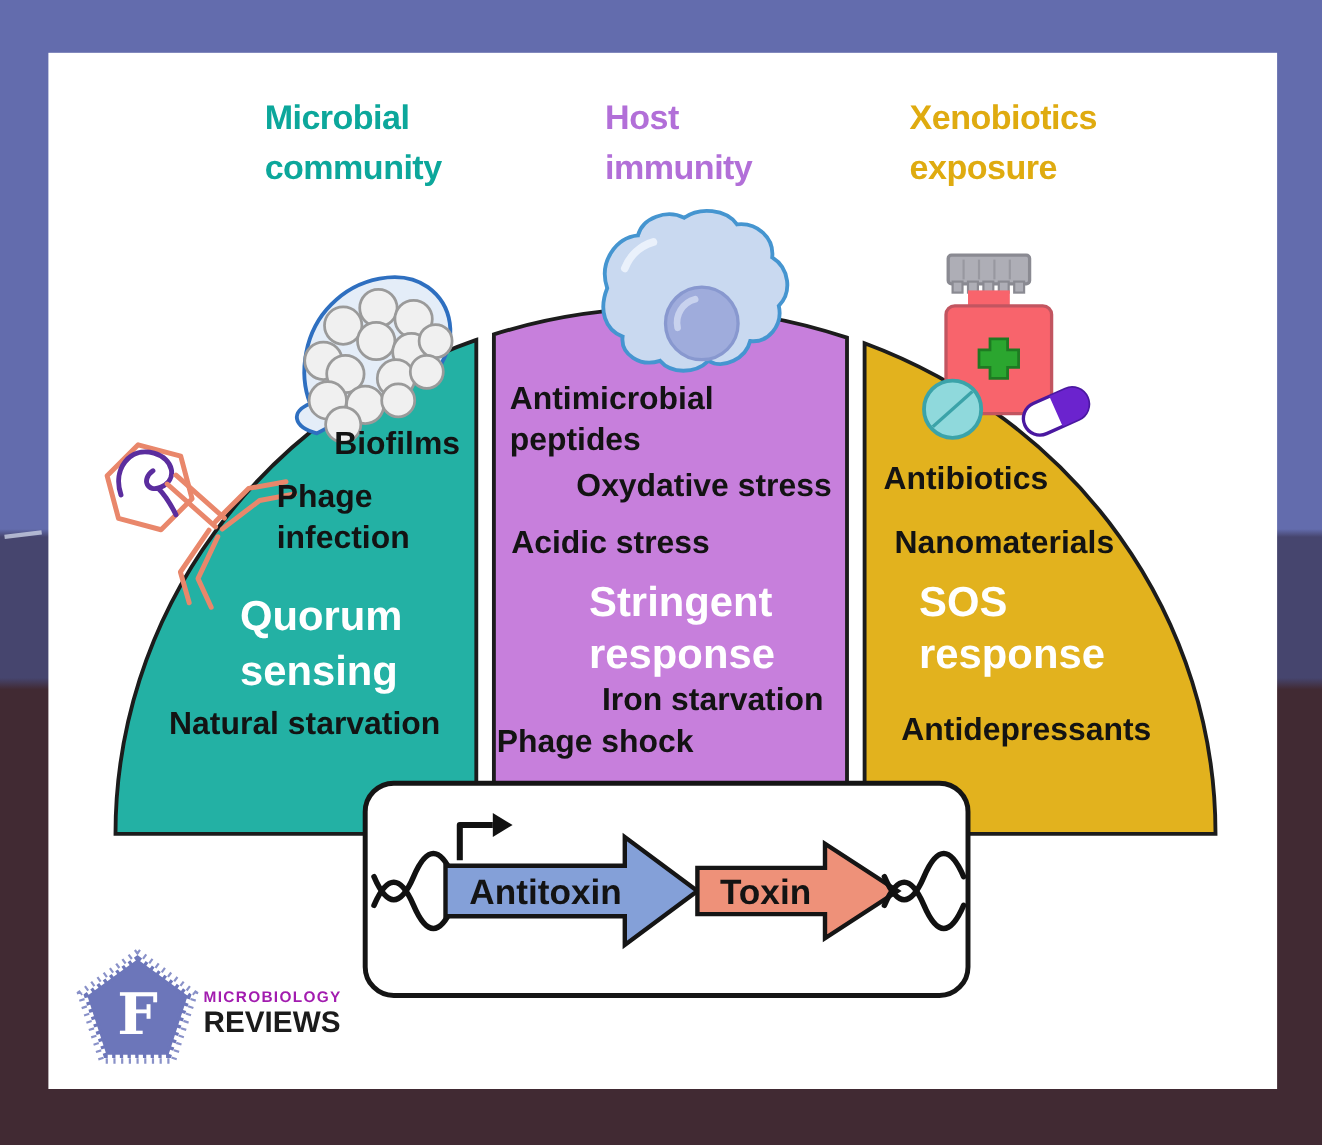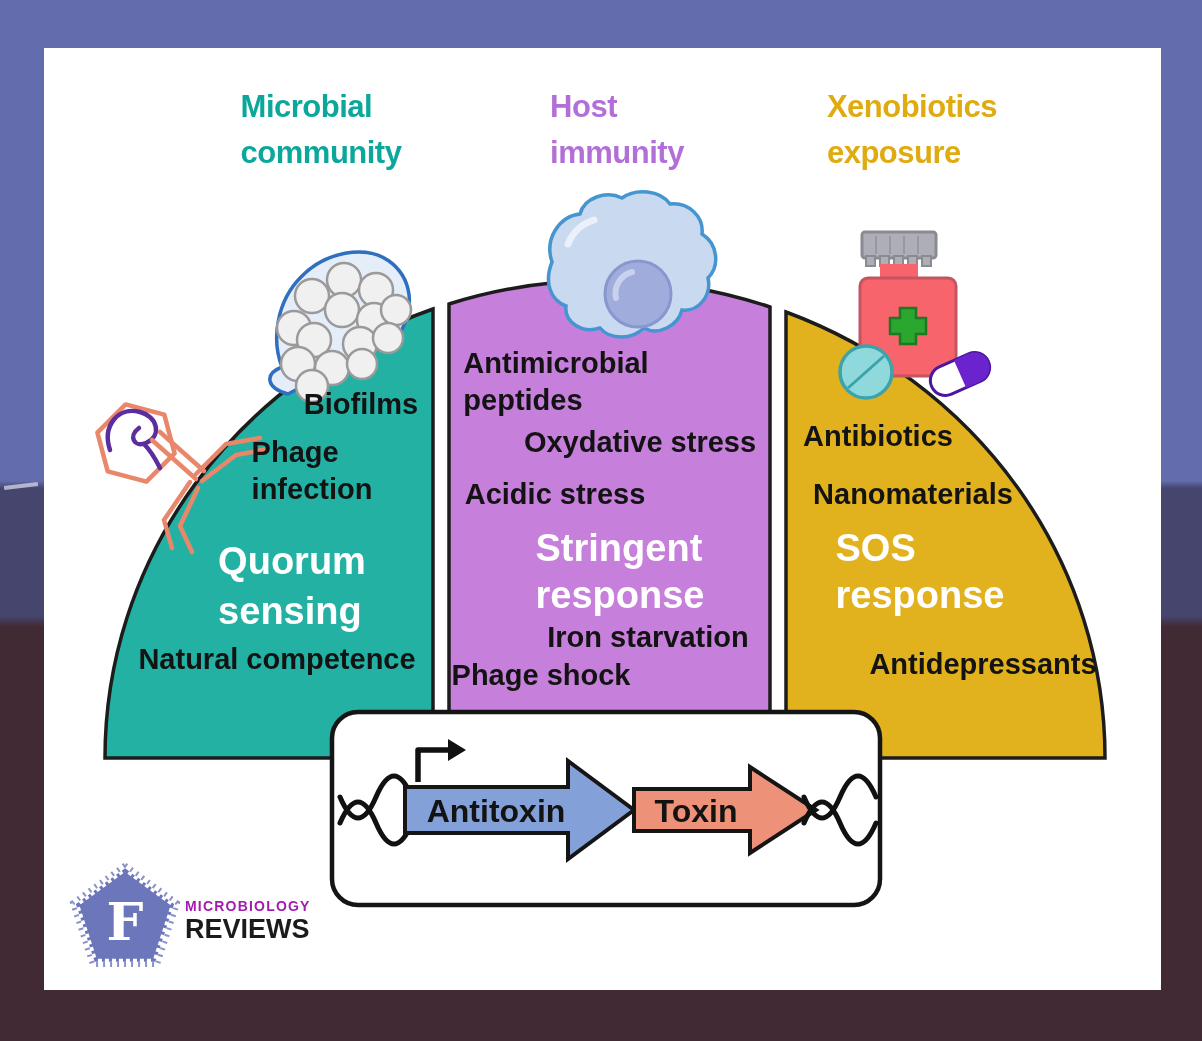--- a/index.html
+++ b/index.html
@@ -143,34 +143,34 @@
         <path d="M 81,824 L 126.6,857.2 L 109.2,910.8 L 52.8,910.8 L 35.4,857.2 Z" stroke="#6C76BA" stroke-width="6" stroke-dasharray="3 4" fill="#6C76BA"></path>
         <text x="81" y="892" text-anchor="middle" font-family="DejaVu Serif, serif" font-size="52" font-weight="bold" fill="#ffffff">F</text>
       </g>
     </svg>
 
     <div class="lbl" style="left:317px;top:356px;">Biofilms</div>
     <div class="lbl em" style="left:248px;top:538px;">Quorum
 sensing</div>
     <div class="lbl" style="left:268px;top:423px;">Phage
 infection</div>
-    <div class="lbl" style="left:233px;top:611px;">Natural competence</div>
+    <div class="lbl" style="left:233px;top:611px;">Natural starvation</div>
 
     <div class="lbl" style="left:512px;top:334px;">Antimicrobial
 peptides</div>
     <div class="lbl" style="left:511px;top:446px;">Acidic stress</div>
     <div class="lbl" style="left:596px;top:394px;">Oxydative stress</div>
     <div class="lbl em" style="left:562px;top:524px;line-height:47px;margin-left:14px;">Stringent
 response</div>
     <div class="lbl" style="left:604px;top:589px;">Iron starvation</div>
     <div class="lbl" style="left:497px;top:627px;">Phage shock</div>
 
     <div class="lbl" style="left:834px;top:388px;">Antibiotics</div>
     <div class="lbl" style="left:853px;top:446px;margin-left:16px;">Nanomaterials</div>
     <div class="lbl em" style="left:876px;top:524px;line-height:47px;">SOS
 response</div>
-    <div class="lbl" style="left:939px;top:616px;">Antidepressants</div>
+    <div class="lbl" style="left:889px;top:616px;">Antidepressants</div>
 
     <div class="logo-line1">MICROBIOLOGY</div>
     <div class="logo-line2">REVIEWS</div>
 
   </div>
 </div>
 
 </body></html>

